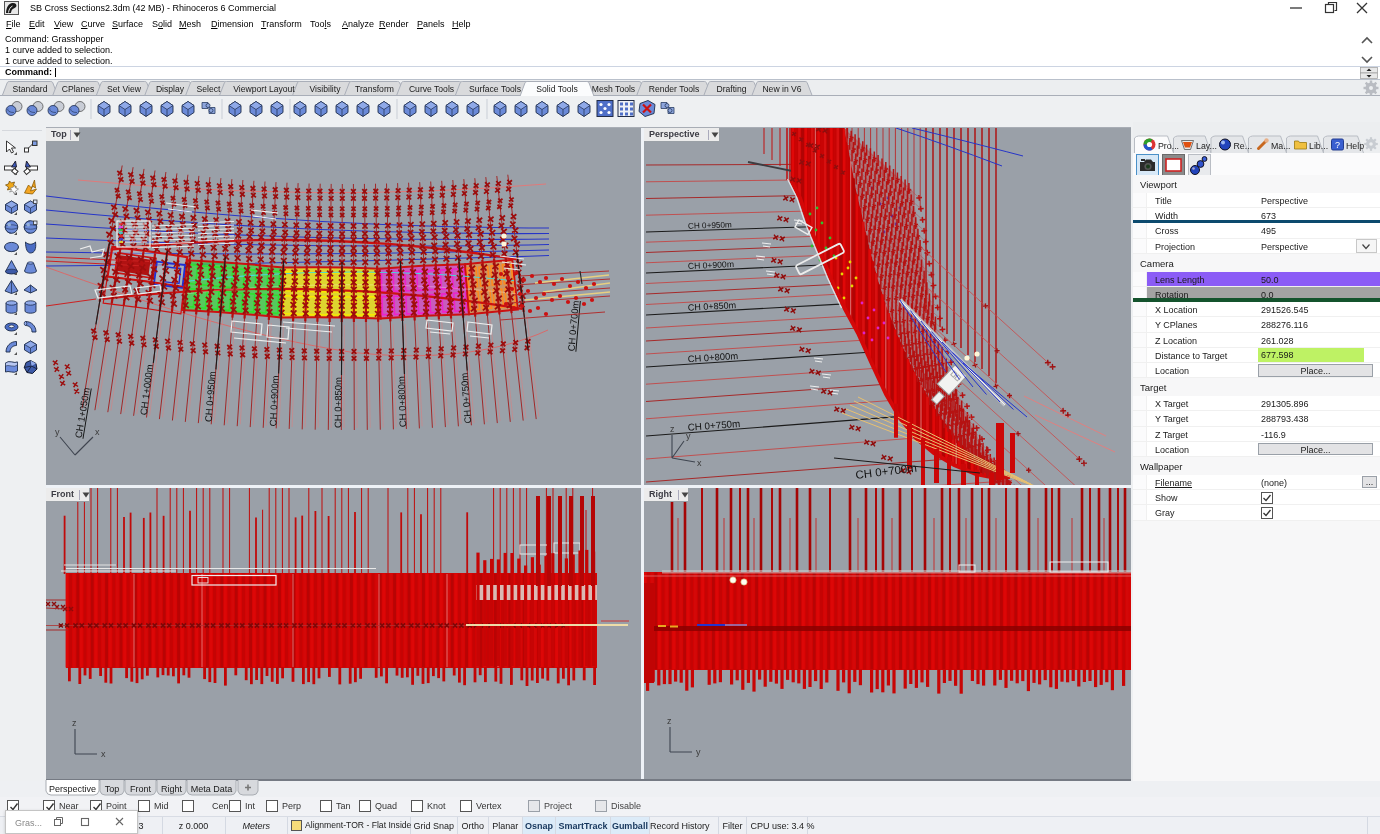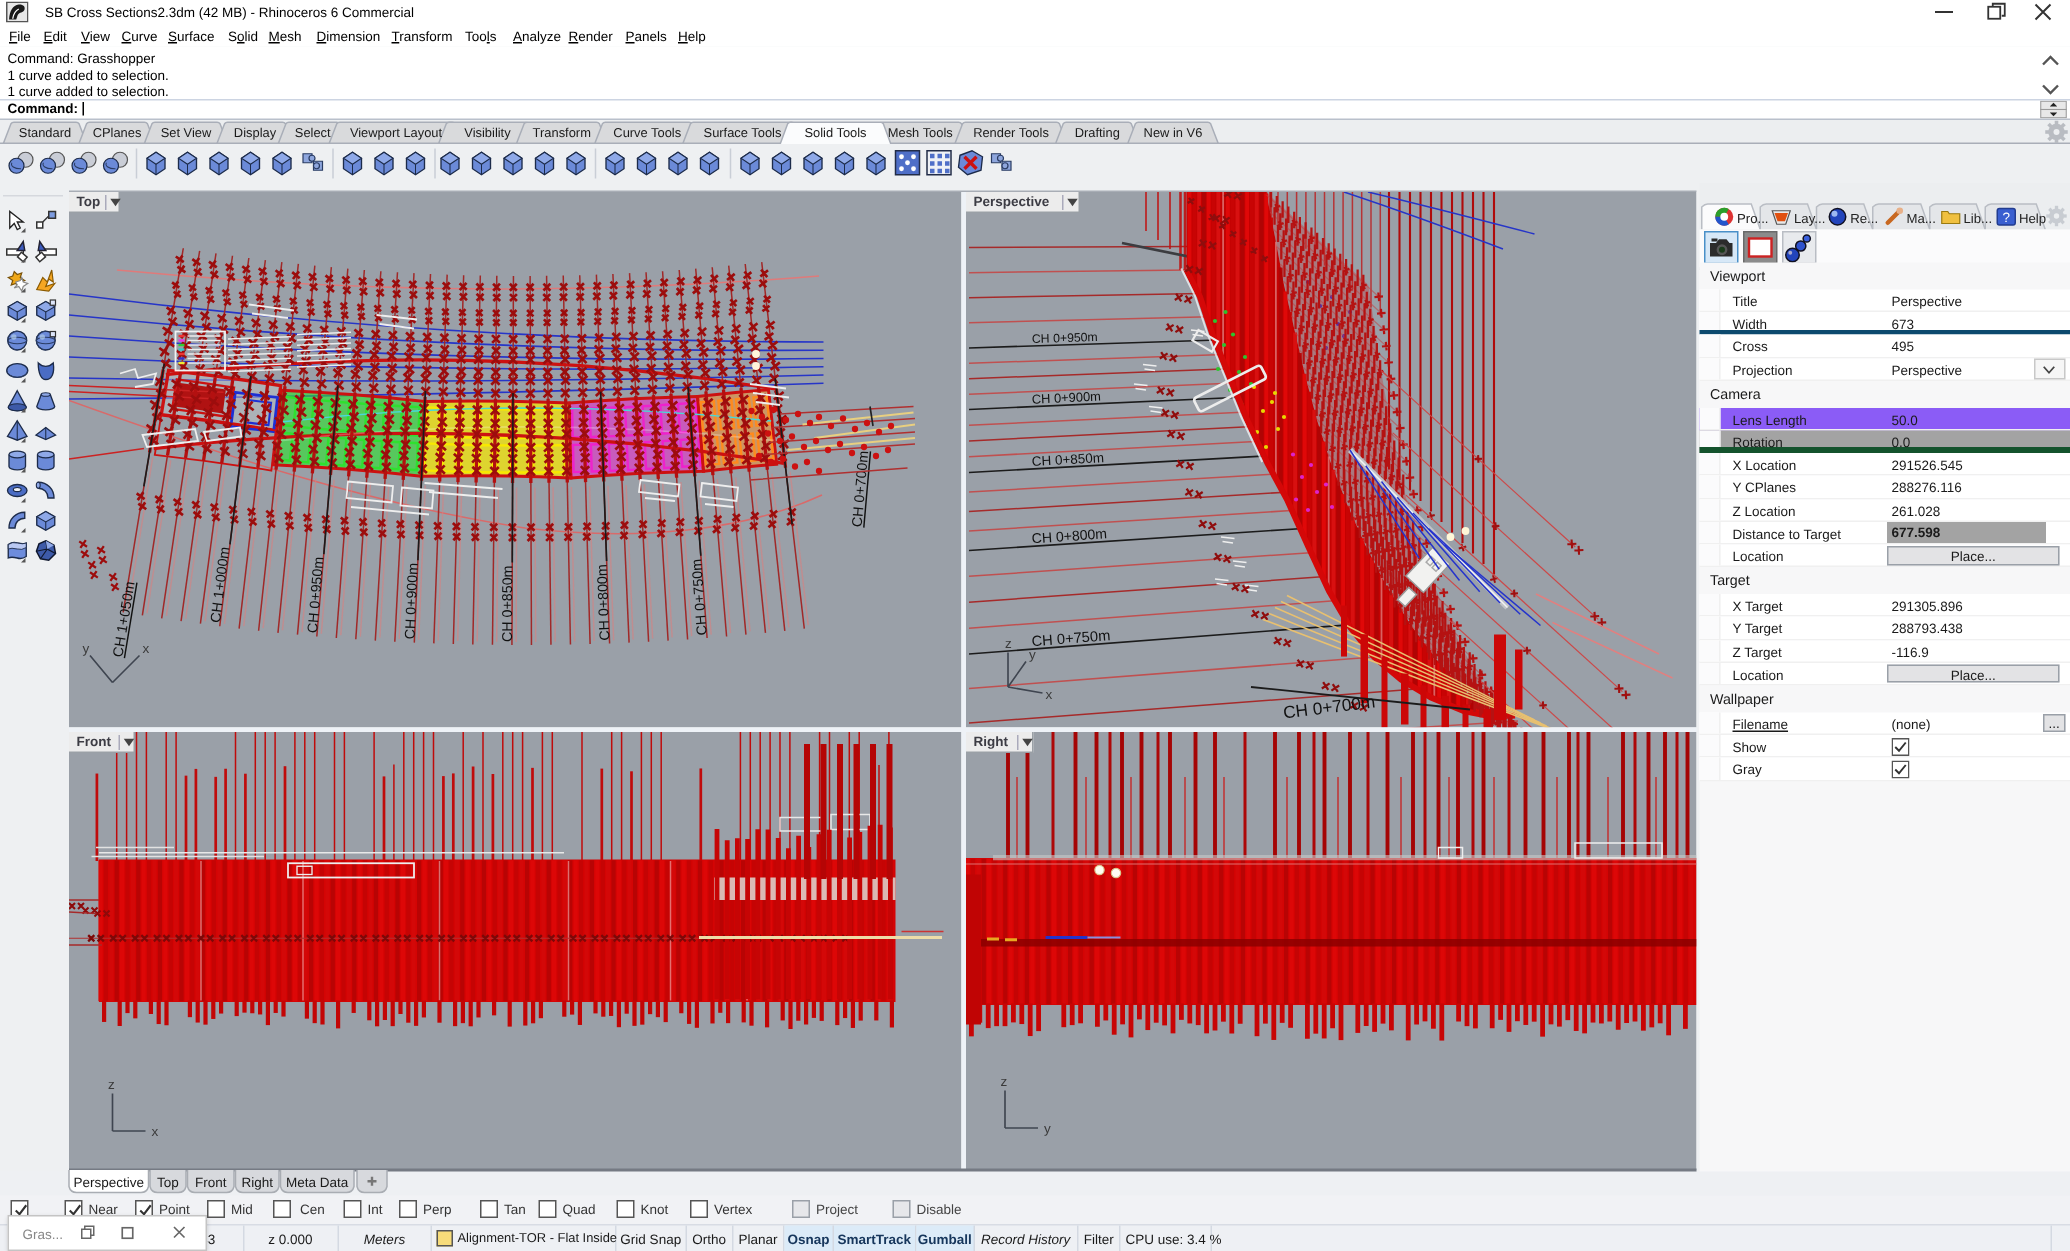--- a/index.html
+++ b/index.html
@@ -1722,21 +1722,21 @@
     <div style="position:absolute;left:0;top:210.6px;width:247px;height:15.2px;background:#fff;border-bottom:1px solid #f0f0f0;">
       <div style="position:absolute;left:0;top:0;width:14px;height:100%;background:#fbfbfc;border-right:1px solid #f0f0f0;"></div>
       <div style="position:absolute;left:124px;top:0;width:1px;height:100%%;background:#f0f0f0;"></div>
       <span style="position:absolute;left:22px;top:3px;">Z Location</span>
       <span style="position:absolute;left:128px;top:3px;">261.028</span>
     </div>
     <div style="position:absolute;left:0;top:225.8px;width:247px;height:15.2px;background:#fff;border-bottom:1px solid #f0f0f0;">
       <div style="position:absolute;left:0;top:0;width:14px;height:100%;background:#fbfbfc;border-right:1px solid #f0f0f0;"></div>
       <div style="position:absolute;left:124px;top:0;width:1px;height:100%%;background:#f0f0f0;"></div>
       <span style="position:absolute;left:22px;top:3px;">Distance to Target</span>
-      <div style="position:absolute;left:125px;top:0;right:16px;height:100%;background:#a3a3a3;font-weight:bold;">
+      <div style="position:absolute;left:125px;top:0;right:16px;height:100%;background:#bef264;">
         <span style="position:absolute;left:3px;top:2px;">677.598</span>
       </div>
     </div>
     <div style="position:absolute;left:0;top:241.0px;width:247px;height:15.2px;background:#fff;border-bottom:1px solid #f0f0f0;">
       <div style="position:absolute;left:0;top:0;width:14px;height:100%;background:#fbfbfc;border-right:1px solid #f0f0f0;"></div>
       <div style="position:absolute;left:124px;top:0;width:1px;height:100%%;background:#f0f0f0;"></div>
       <span style="position:absolute;left:22px;top:3px;">Location</span>
       <div style="position:absolute;left:125px;top:1px;width:115px;height:12.5px;background:#e3e3e5;border:1px solid #9aa0a8;text-align:center;font-size:9px;line-height:12px;">Place...</div>
     </div>
     <div style="position:absolute;left:0;top:256.2px;width:247px;height:18.0px;background:#f7f7f8;">
@@ -1825,21 +1825,21 @@
     <span style="position:absolute;left:59px;top:4px;color:#333;">Near</span>
     <div style="position:absolute;left:90px;top:3px;width:12px;height:12px;background:#fff;border:1px solid #555;">
       <svg width="12" height="12" viewBox="0 0 12 12" style="position:absolute;left:0;top:0">
         <path d="M2.5 6 L5 8.5 L9.5 2.5" fill="none" stroke="#333" stroke-width="1.4"></path>
       </svg>
     </div>
     <span style="position:absolute;left:106px;top:4px;color:#333;">Point</span>
     <div style="position:absolute;left:138px;top:3px;width:12px;height:12px;background:#fff;border:1px solid #555;"></div>
     <span style="position:absolute;left:154px;top:4px;color:#333;">Mid</span>
     <div style="position:absolute;left:182px;top:3px;width:12px;height:12px;background:#fff;border:1px solid #555;"></div>
-    <span style="position:absolute;left:200px;top:4px;color:#333;text-align:right;">Cen</span>
+    <span style="position:absolute;left:212px;top:4px;color:#333;text-align:right;">Cen</span>
     <div style="position:absolute;left:229px;top:3px;width:12px;height:12px;background:#fff;border:1px solid #555;"></div>
     <span style="position:absolute;left:245px;top:4px;color:#333;">Int</span>
     <div style="position:absolute;left:266px;top:3px;width:12px;height:12px;background:#fff;border:1px solid #555;"></div>
     <span style="position:absolute;left:282px;top:4px;color:#333;">Perp</span>
     <div style="position:absolute;left:320px;top:3px;width:12px;height:12px;background:#fff;border:1px solid #555;"></div>
     <span style="position:absolute;left:336px;top:4px;color:#333;">Tan</span>
     <div style="position:absolute;left:359px;top:3px;width:12px;height:12px;background:#fff;border:1px solid #555;"></div>
     <span style="position:absolute;left:375px;top:4px;color:#333;">Quad</span>
     <div style="position:absolute;left:411px;top:3px;width:12px;height:12px;background:#fff;border:1px solid #555;"></div>
     <span style="position:absolute;left:427px;top:4px;color:#333;">Knot</span>
@@ -1876,21 +1876,21 @@
     <div style="position:absolute;left:523.0px;top:0;width:33.0px;height:18px;border-right:1px solid #d4d9e2;background:#dcebf8;">
       <div style="position:absolute;left:0;right:0;top:4px;text-align:center;font-weight:bold;color:#16365c;">Osnap</div>
     </div>
     <div style="position:absolute;left:556.0px;top:0;width:54.8px;height:18px;border-right:1px solid #d4d9e2;background:#dcebf8;">
       <div style="position:absolute;left:0;right:0;top:4px;text-align:center;font-weight:bold;color:#16365c;">SmartTrack</div>
     </div>
     <div style="position:absolute;left:610.8px;top:0;width:39.2px;height:18px;border-right:1px solid #d4d9e2;background:#dcebf8;">
       <div style="position:absolute;left:0;right:0;top:4px;text-align:center;font-weight:bold;color:#16365c;">Gumball</div>
     </div>
     <div style="position:absolute;left:650.0px;top:0;width:68.5px;height:18px;border-right:1px solid #d4d9e2;">
-      <div style="position:absolute;left:0;right:0;top:4px;text-align:center;font-style:italic;">Record History</div>
+      <div style="position:absolute;left:0;right:0;top:4px;">Record History</div>
     </div>
     <div style="position:absolute;left:718.5px;top:0;width:28.9px;height:18px;border-right:1px solid #d4d9e2;">
       <div style="position:absolute;left:0;right:0;top:4px;text-align:center;">Filter</div>
     </div>
     <div style="position:absolute;left:747.4px;top:0;width:60.6px;height:18px;border-right:1px solid #d4d9e2;">
       <div style="position:absolute;left:3px;top:4px;white-space:nowrap;">CPU use: 3.4 %</div>
     </div>
     <div style="position:absolute;left:1367px;top:0;width:1px;height:18px;background:#d4d9e2;"></div>
   </div>
 <div style="position:absolute;left:5px;top:810px;width:133px;height:24px;background:#fff;border:1px solid #c4c4c4;box-shadow:0 1px 3px rgba(0,0,0,0.18);font-size:9px;">

